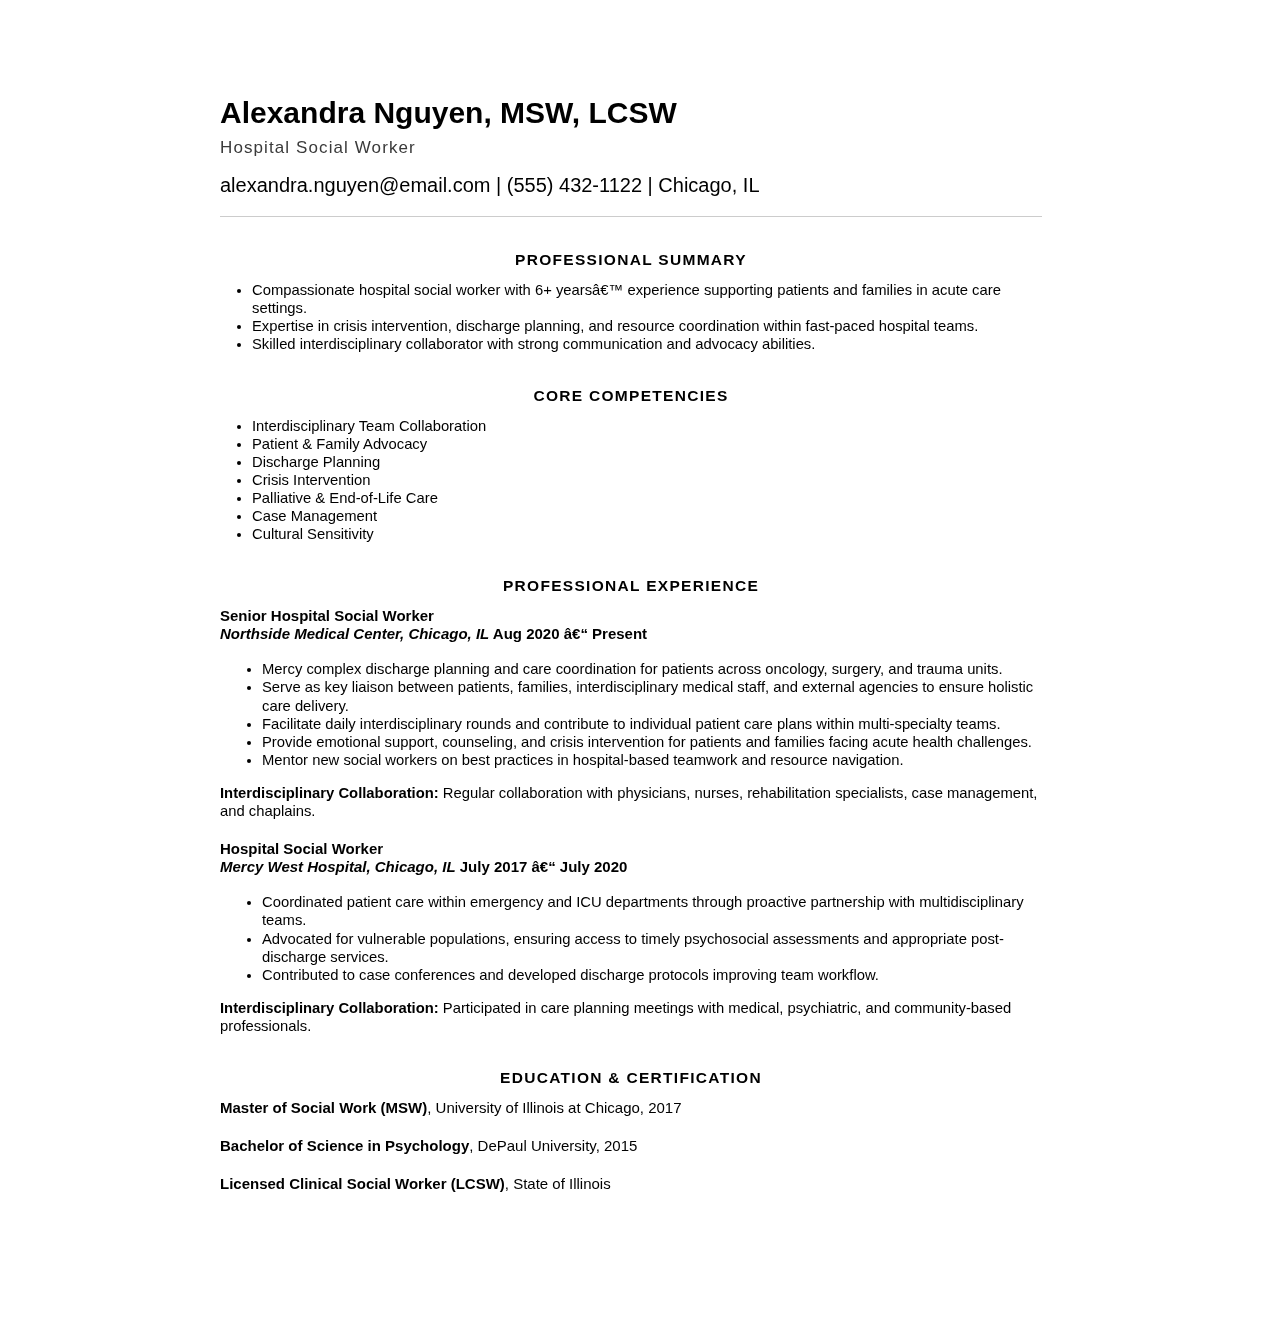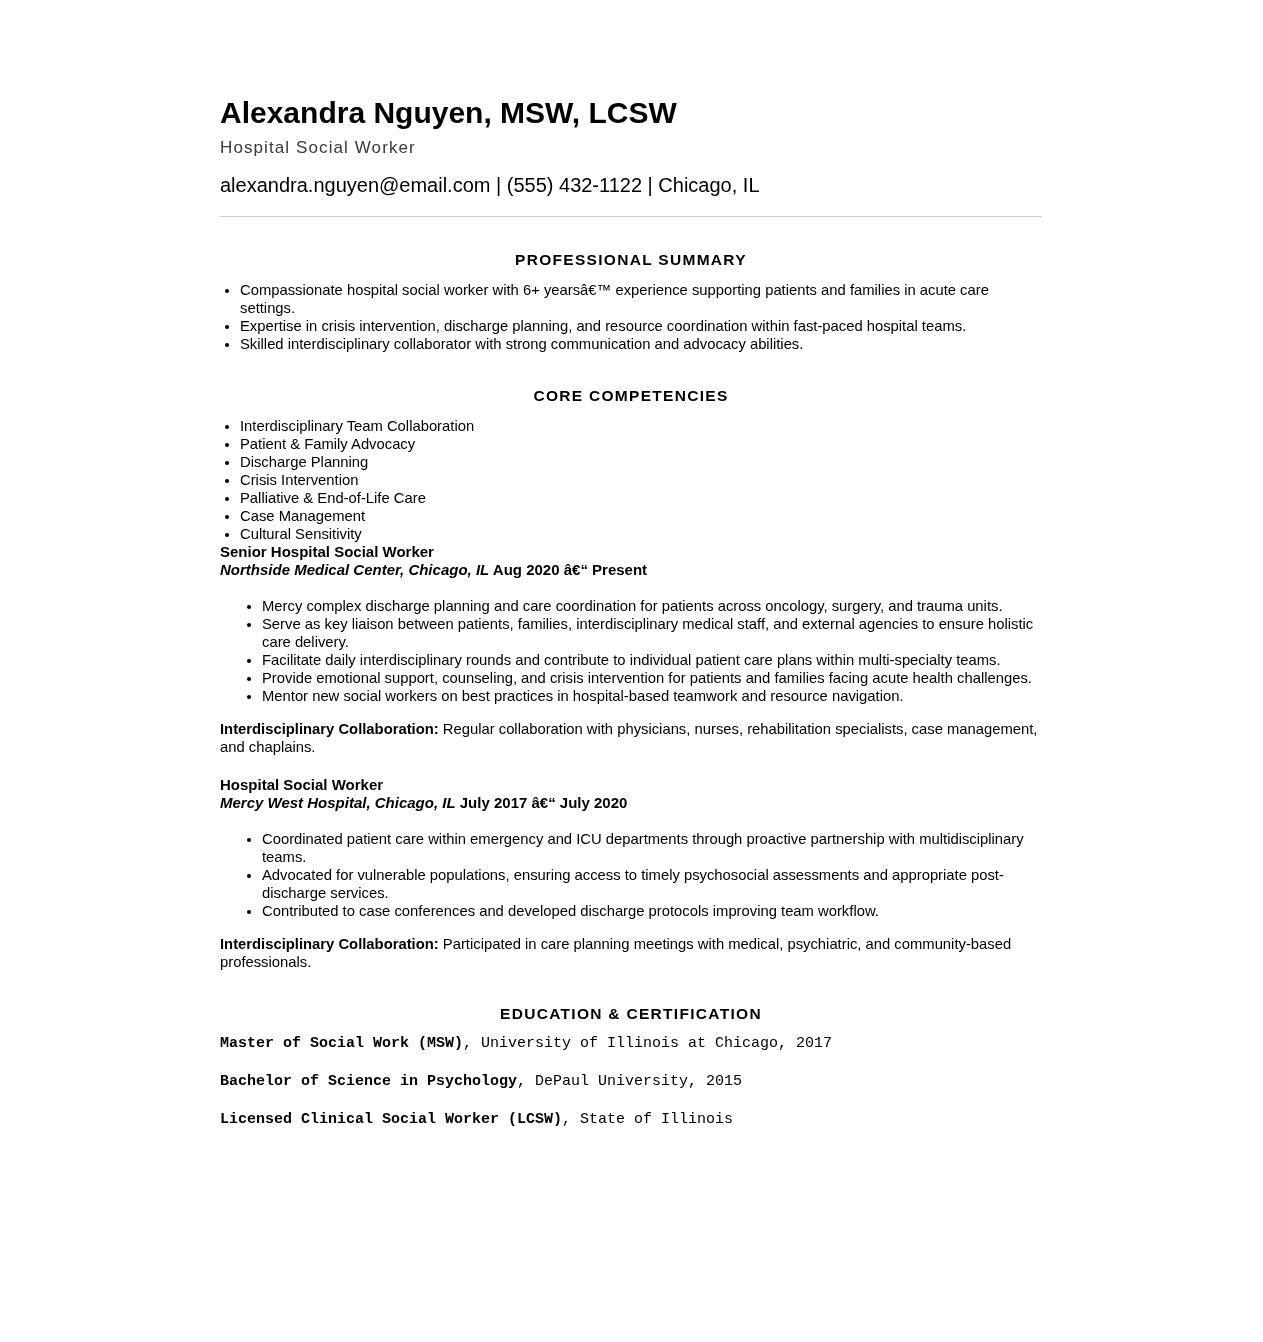--- a/index.html
+++ b/index.html
@@ -59,20 +59,21 @@
     font-size: 14.8px;
     line-height: 1.22;
   }
   ul.bullet-list {
     margin: 0;
     padding-left: 20px;
     list-style: disc;
   }
   ul.bullet-list li {
     padding-left: 0;
+    margin-left: 12px;
   }
 
   
   .job-block { margin: 0; }
   .job-title {
     font-size: 15px;
     font-weight: bold;
     margin: 0;
     line-height: 1.22;
   }
@@ -93,21 +94,20 @@
     margin: 15px 0 0 0;
   }
   .collab-label { font-weight: bold; }
   .job-block + .job-block { margin-top: 20px; }
 
   
   .edu-entry {
     font-size: 15px;
     margin: 0 0 20px 0;
     line-height: 1.22;
-    font-family: Liberation Mono, monospace;
   }
   .edu-degree { font-weight: bold; }
 </style>
 </head>
 <body>
 
 <div class="page">
 
   <h1 class="name">Alexandra Nguyen, MSW, LCSW</h1>
   <div class="job-headline">Hospital Social Worker</div>
@@ -125,20 +125,21 @@
   <ul class="bullet-list">
     <li>Interdisciplinary Team Collaboration</li>
     <li>Patient &amp; Family Advocacy</li>
     <li>Discharge Planning</li>
     <li>Crisis Intervention</li>
     <li>Palliative &amp; End-of-Life Care</li>
     <li>Case Management</li>
     <li>Cultural Sensitivity</li>
   </ul>
 
+  <h2 class="section-heading">PROFESSIONAL EXPERIENCE</h2>
 
   <div class="job-block">
     <div class="job-title">Senior Hospital Social Worker</div>
     <div class="job-meta"><span class="job-company">Northside Medical Center, Chicago, IL</span><span class="job-dates"> Aug 2020 â€“ Present</span></div>
     <ul class="job-bullets">
       <li>Mercy complex discharge planning and care coordination for patients across oncology, surgery, and trauma units.</li>
       <li>Serve as key liaison between patients, families, interdisciplinary medical staff, and external agencies to ensure holistic care delivery.</li>
       <li>Facilitate daily interdisciplinary rounds and contribute to individual patient care plans within multi-specialty teams.</li>
       <li>Provide emotional support, counseling, and crisis intervention for patients and families facing acute health challenges.</li>
       <li>Mentor new social workers on best practices in hospital-based teamwork and resource navigation.</li>

